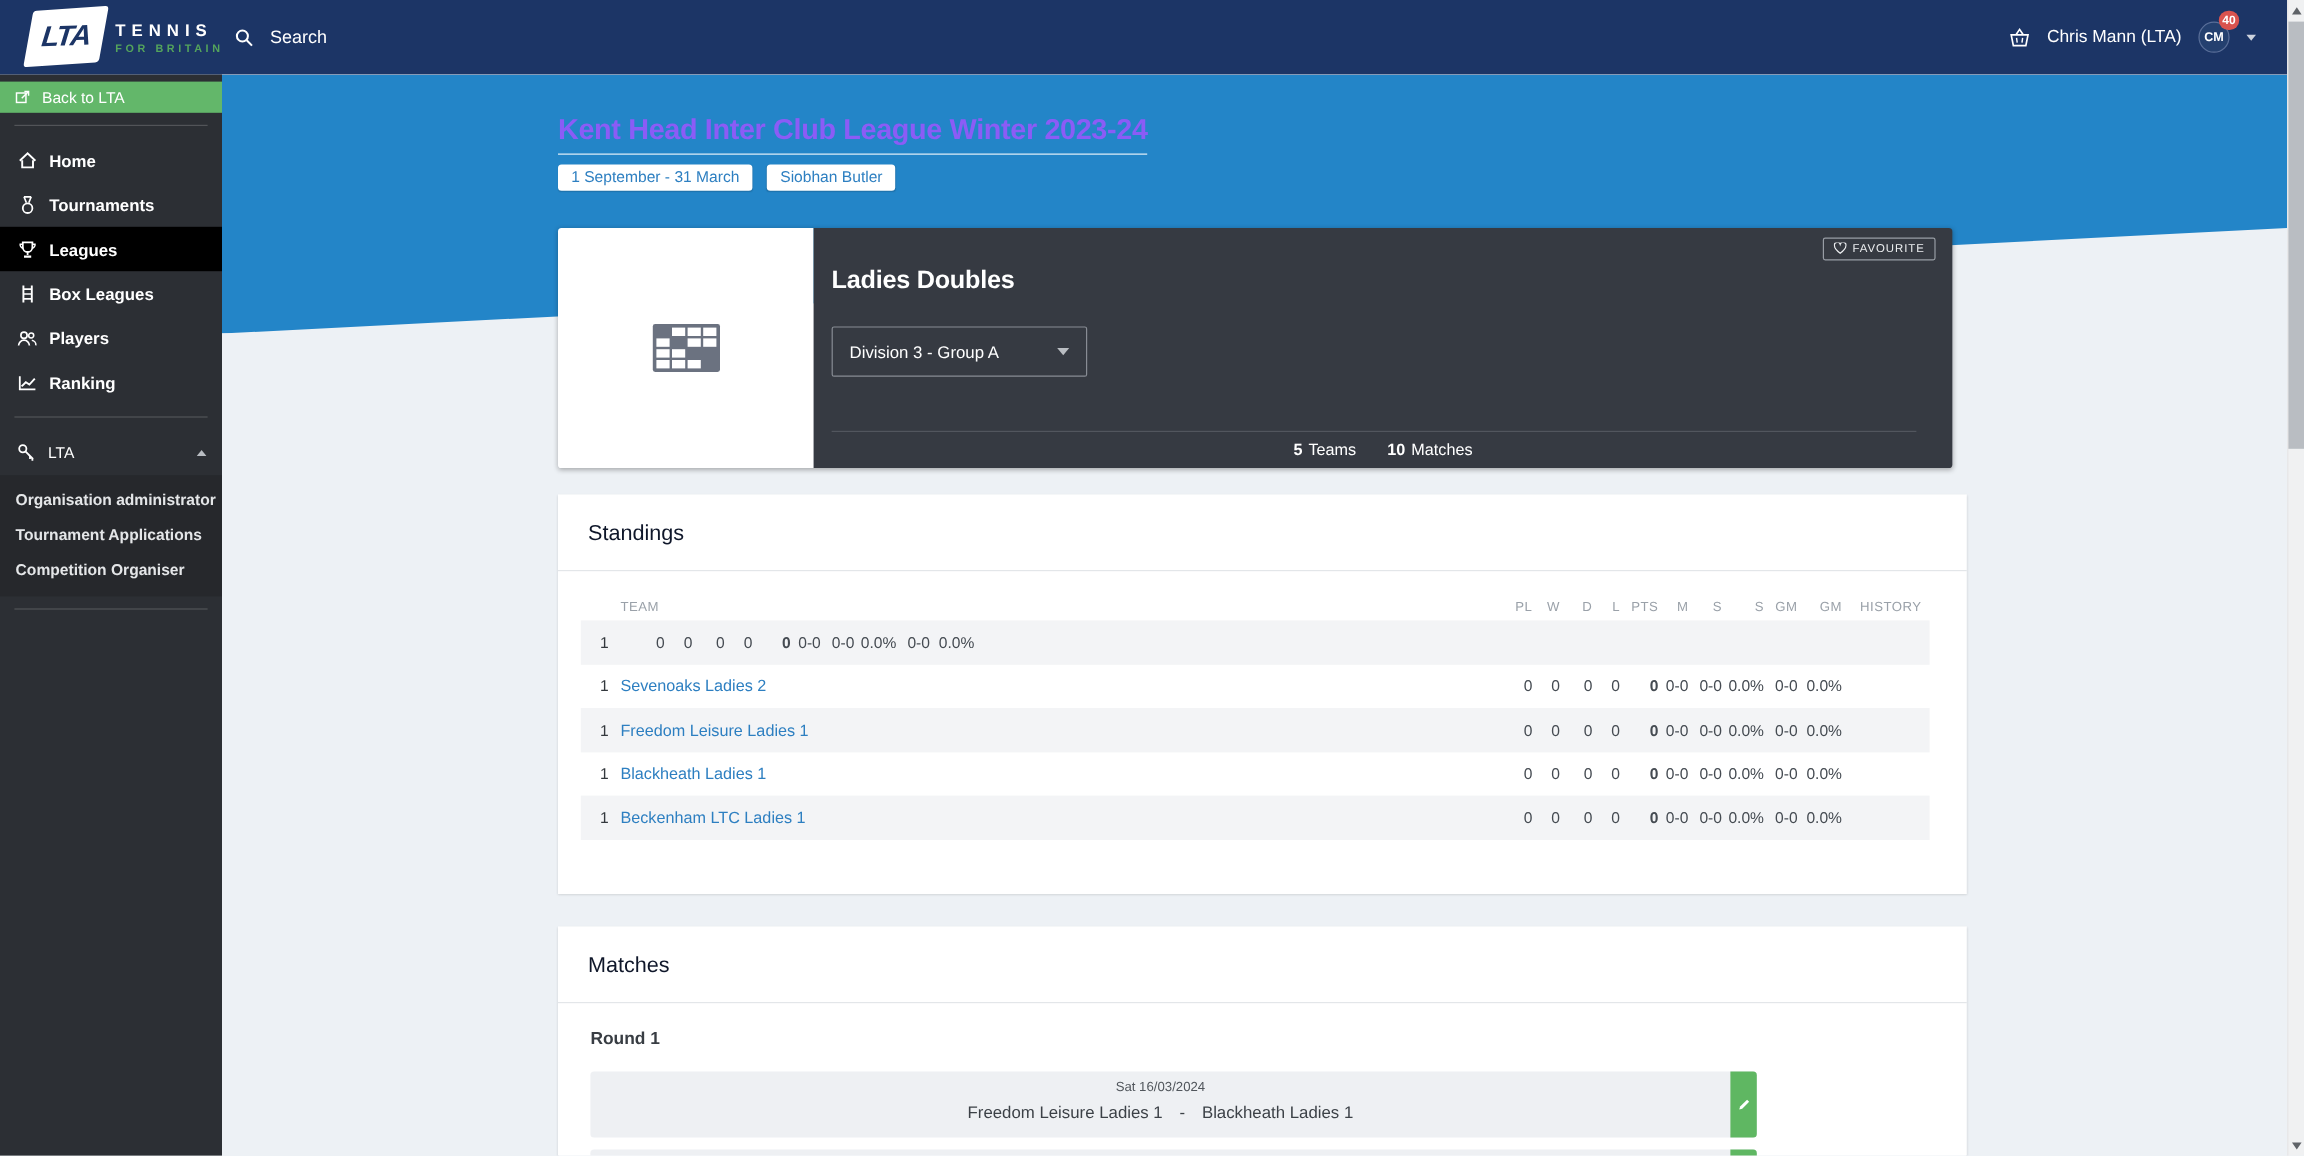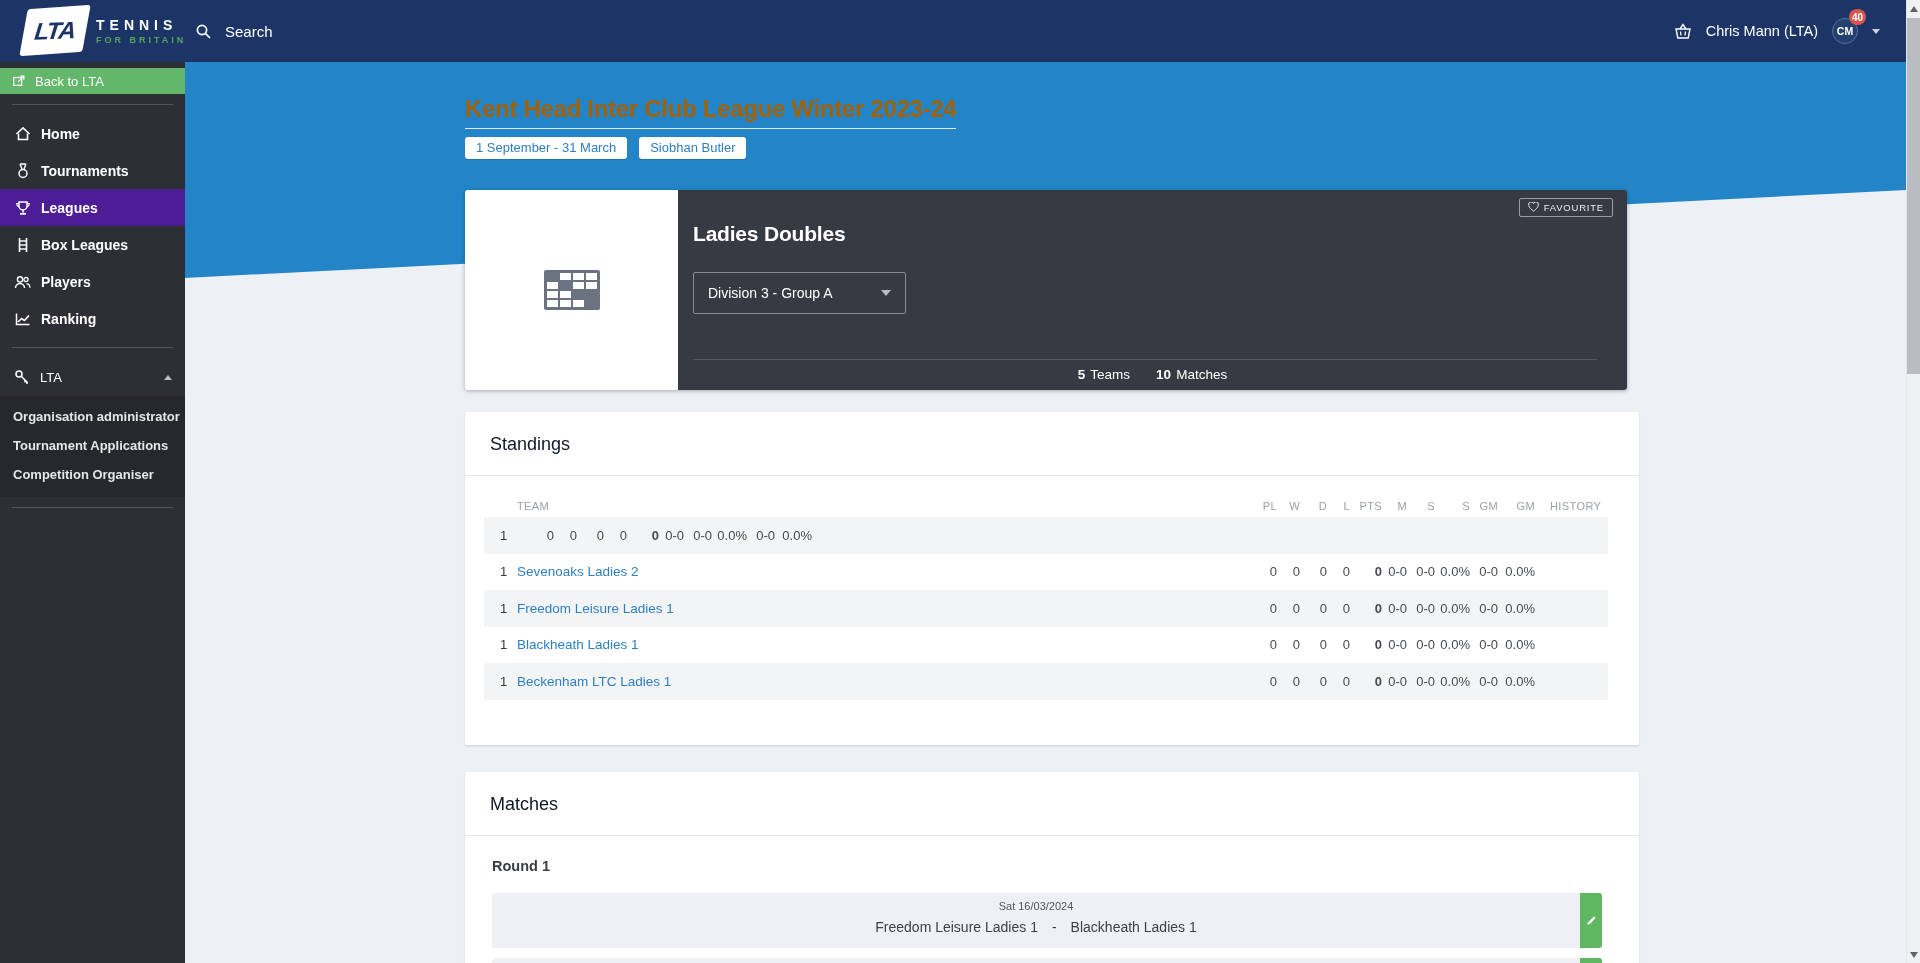--- a/index.html
+++ b/index.html
@@ -21,32 +21,32 @@
   .avatar-wrap { position:relative; width:26px; height:26px; }
   .avatar { width:26px; height:26px; border-radius:50%; background:#24406f; border:1px solid #5a6f99; color:#fff; font-size:10.5px; font-weight:bold; display:flex; align-items:center; justify-content:center; }
   .badge-count { position:absolute; top:-9px; right:-8px; min-width:17px; height:16px; padding:0 3px; background:#d9534f; border-radius:9px; color:#fff; font-size:10px; font-weight:bold; display:flex; align-items:center; justify-content:center; }
   .caret-down-w { width:0; height:0; border-left:4px solid transparent; border-right:4px solid transparent; border-top:5px solid #cdd3dd; }
 
   
   .sidebar { position:absolute; left:0; top:62px; width:185px; height:901px; background:#2c2f34; z-index:20; }
   .back-btn { margin-top:6px; height:26px; background:#63b76a; color:#fff; display:flex; align-items:center; gap:9px; padding-left:12px; font-size:13px; cursor:pointer; }
   .side-divider { height:1px; background:rgba(255,255,255,0.18); margin:10px 12px; }
   .side-item { height:37px; display:flex; align-items:center; gap:10px; padding-left:14px; color:#fff; font-size:14px; font-weight:bold; cursor:pointer; }
-  .side-item.active { background:#4c1d95; }
+  .side-item.active { background:#000000; }
   .side-item .ic { width:17px; display:flex; justify-content:center; }
   .admin-header { height:38px; display:flex; align-items:center; gap:10px; padding:0 14px; color:#fff; font-size:13px; cursor:pointer; position:relative; }
   .caret-up-s { position:absolute; right:13px; width:0; height:0; border-left:4px solid transparent; border-right:4px solid transparent; border-bottom:5px solid #b9bdc2; }
   .admin-panel { background:#26282c; padding:6px 0 8px 0; }
   .admin-item { height:29px; display:flex; align-items:center; padding-left:13px; color:#e4e6e8; font-size:13px; font-weight:bold; cursor:pointer; }
 
   
   .main { position:absolute; left:185px; top:62px; width:1721px; height:901px; background:#edf1f5; overflow:hidden; }
   .blue-band { position:absolute; left:0; top:0; width:100%; height:216px; background:#2385c8; clip-path:polygon(0 0,100% 0,100% 128px,0 216px); }
 
-  .page-title { position:absolute; left:280px; top:33px; color:#a16207; font-size:24px; font-weight:bold; letter-spacing:-0.3px; padding-bottom:5px; border-bottom:1px solid rgba(255,255,255,0.85); }
+  .page-title { position:absolute; left:280px; top:33px; color:#8b5cf6; font-size:24px; font-weight:bold; letter-spacing:-0.3px; padding-bottom:5px; border-bottom:1px solid rgba(255,255,255,0.85); }
   .badge-row { position:absolute; left:280px; top:75px; display:flex; gap:12px; }
   .pill { height:22px; background:#fff; border-radius:3px; color:#2d7fc1; font-size:13px; line-height:22px; padding:0 11px; box-shadow:0 1px 1px rgba(0,0,0,0.15); }
 
   
   .hero { position:absolute; left:280px; top:128px; width:1162px; height:200px; display:flex; border-radius:3px; box-shadow:0 1px 4px rgba(0,0,0,0.3); }
   .hero-media { width:213px; background:#fff; border-radius:3px 0 0 3px; display:flex; align-items:center; justify-content:center; }
   .grid-icon { background:#6b7280; padding:3px; border-radius:2px; display:grid; grid-template-columns:repeat(4,11px); grid-auto-rows:7px; gap:2px; }
   .grid-icon .cell { background:transparent; }
   .grid-icon .cell.on { background:#fff; }
   .hero-body { flex:1; background:#363a42; border-radius:0 3px 3px 0; position:relative; }
@@ -74,21 +74,21 @@
   .c-pl{width:37px;text-align:right;} .c-w{width:23px;text-align:right;} .c-d{width:27px;text-align:right;}
   .c-l{width:23px;text-align:right;} .c-pts{width:32px;text-align:right;font-weight:bold;}
   .c-m{width:25px;text-align:right;} .c-s1{width:28px;text-align:right;} .c-s2{width:35px;text-align:right;}
   .c-gm1{width:28px;text-align:right;} .c-gm2{width:37px;text-align:right;}
   .c-hist{width:73px;padding-left:15px;text-align:left;}
   .t-head .c-pts{font-weight:normal;}
 
   
   .matches-card { left:280px; top:710px; width:1174px; height:278px; }
   .round-label { position:absolute; left:27px; top:86px; font-size:14.5px; font-weight:bold; color:#383d43; }
-  .match-band { position:absolute; left:27px; width:1110px; height:55px; background:#eef0f3; border-radius:3px; }
+  .match-band { position:absolute; left:27px; width:972px; height:55px; background:#eef0f3; border-radius:3px; }
   .match-date { position:absolute; left:0; right:22px; top:7px; text-align:center; font-size:11px; color:#51565c; }
   .match-teams { position:absolute; left:0; right:22px; top:26px; display:flex; justify-content:center; gap:14px; font-size:14px; color:#3c4147; }
   .match-edit { position:absolute; right:0; top:0; bottom:0; width:22px; background:#5fb762; border-radius:0 3px 3px 0; display:flex; align-items:center; justify-content:center; cursor:pointer; }
 
   
   .scrollbar { position:absolute; right:0; top:0; width:14px; height:963px; background:#f0f1f2; border-left:1px solid #e6e6e6; z-index:40; }
   .sb-up { position:absolute; top:6px; left:3px; width:0; height:0; border-left:4px solid transparent; border-right:4px solid transparent; border-bottom:6px solid #5f6368; }
   .sb-thumb { position:absolute; top:18px; left:0; width:14px; height:356px; background:#b9bdc2; cursor:pointer; }
   .sb-down { position:absolute; bottom:5px; left:3px; width:0; height:0; border-left:4px solid transparent; border-right:4px solid transparent; border-top:6px solid #5f6368; }
 

